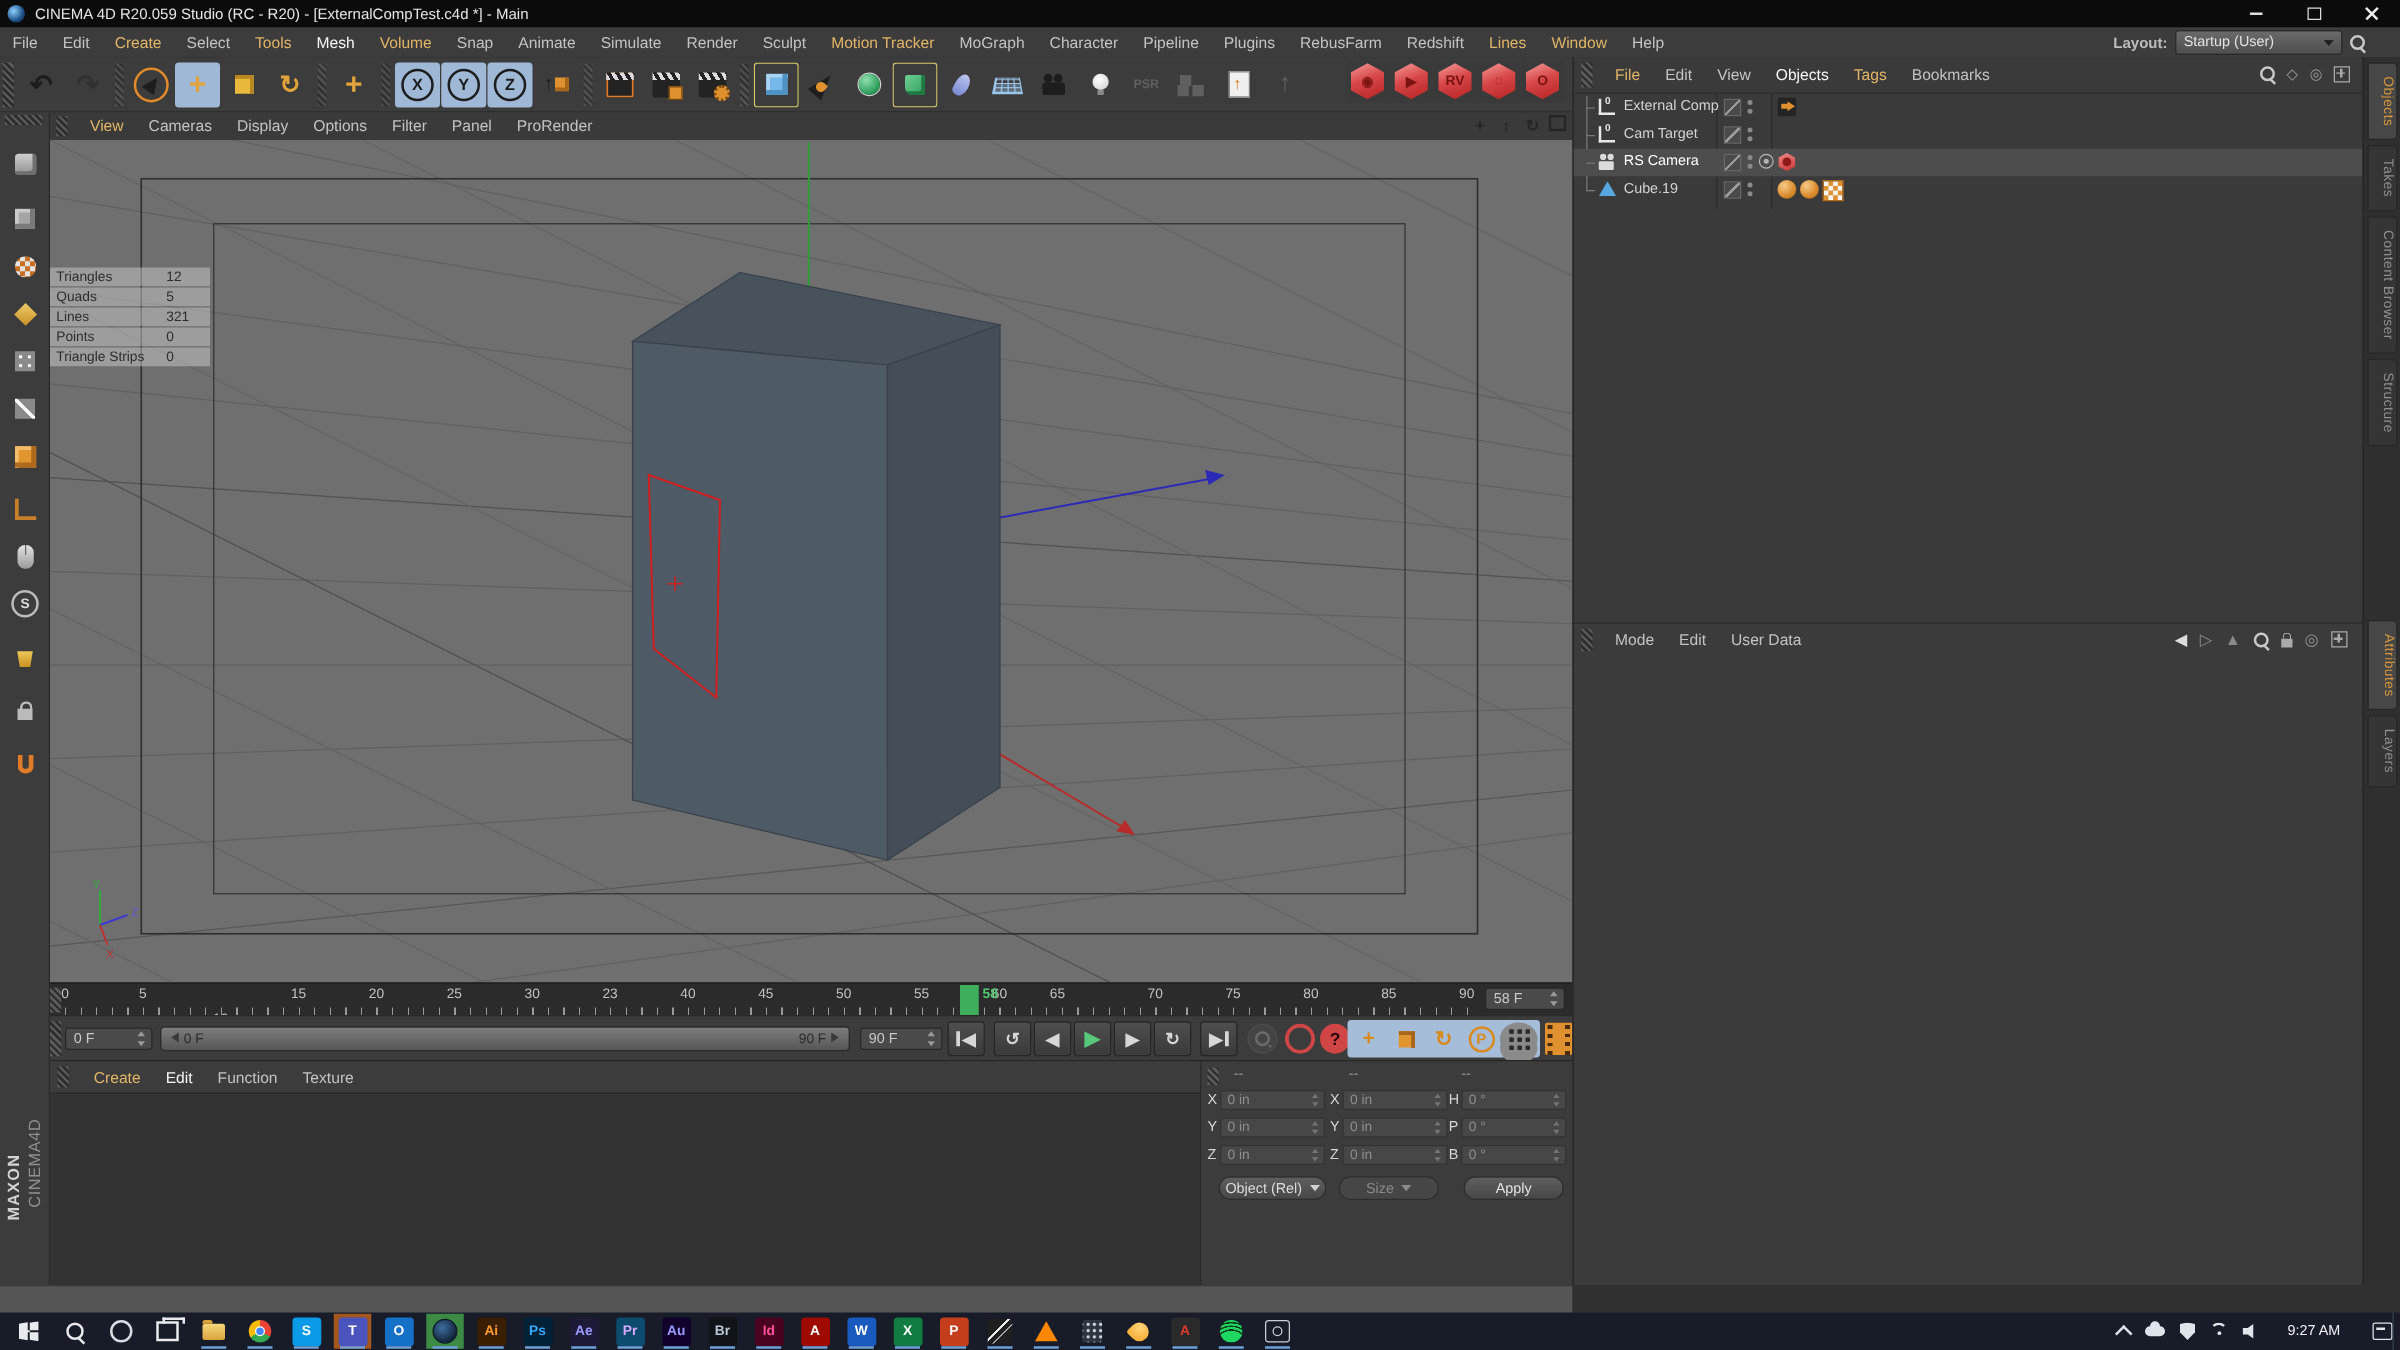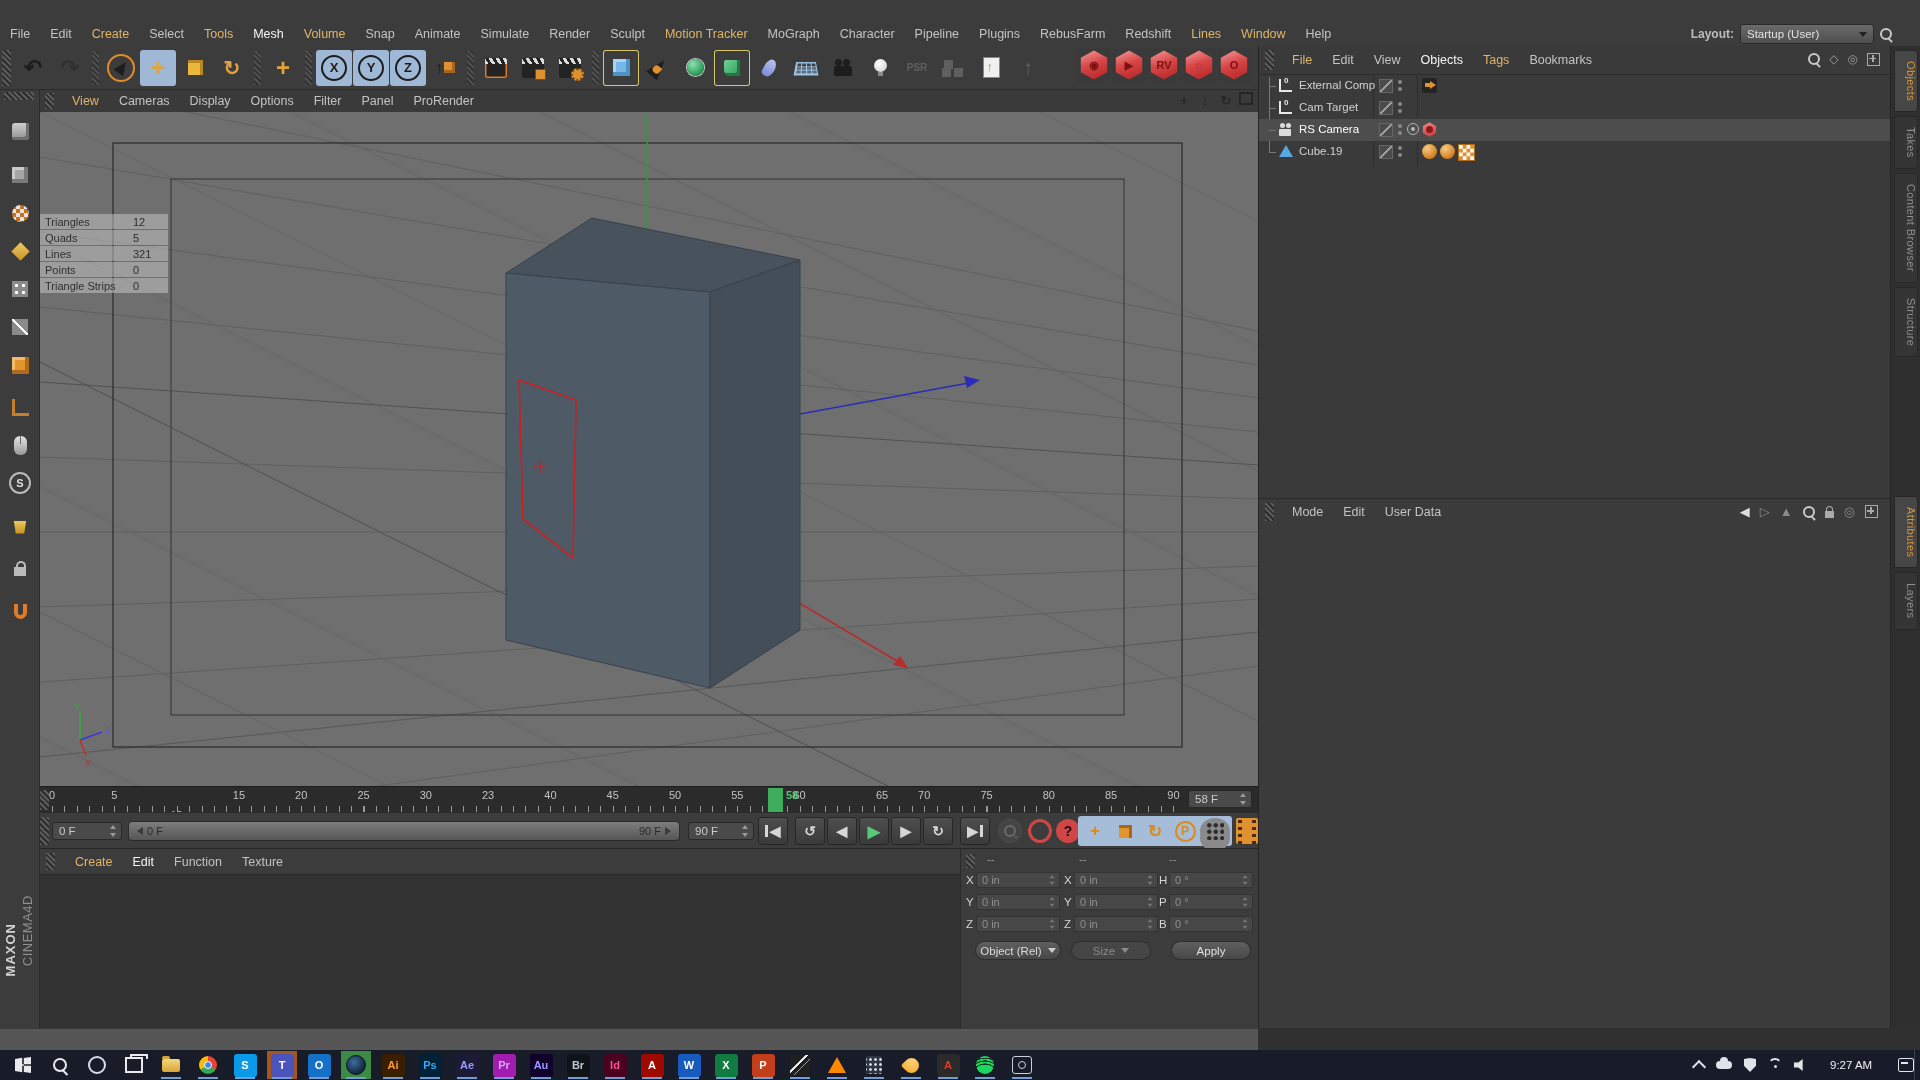--- a/index.html
+++ b/index.html
@@ -248,20 +248,29 @@
   #tray-time{color:#eef1f5;font-size:11.5px;margin-left:10px;}
   .actionico{width:14px;height:12px;border:1.5px solid #dfe3ea;border-radius:2px;margin-left:14px;position:relative;}
   .actionico::after{content:"";position:absolute;left:2px;top:3px;width:7px;height:1.5px;background:#dfe3ea;}
   #showdesk{position:absolute;right:0;top:0;width:5px;height:30px;border-left:1px solid #3a4050;}
 </style>
 </head>
 <body>
 
 <div id="screen">
 
+  <div id="titlebar" class="abs">
+    <span id="c4d-logo"></span>
+    <span id="title-text">CINEMA 4D R20.059 Studio (RC - R20) - [ExternalCompTest.c4d *] - Main</span>
+    <div id="winbtns">
+      <span class="wbtn w-min"></span>
+      <span class="wbtn w-max"></span>
+      <span class="wbtn w-close"></span>
+    </div>
+  </div>
 
   <div id="menubar" class="abs">
     <div id="menubar-items" style="display:flex;">
         <span class="mi c-g">File</span>
         <span class="mi c-g">Edit</span>
         <span class="mi c-y">Create</span>
         <span class="mi c-g">Select</span>
         <span class="mi c-y">Tools</span>
         <span class="mi c-w">Mesh</span>
         <span class="mi c-y">Volume</span>
@@ -529,21 +538,21 @@
         <span class="tick" style="left: 198.9px;">15</span>
         <span class="tick" style="left: 261.2px;">20</span>
         <span class="tick" style="left: 323.5px;">25</span>
         <span class="tick" style="left: 385.8px;">30</span>
         <span class="tick" style="left: 448.1px;">23</span>
         <span class="tick" style="left: 510.4px;">40</span>
         <span class="tick" style="left: 572.7px;">45</span>
         <span class="tick" style="left: 635px;">50</span>
         <span class="tick" style="left: 697.3px;">55</span>
         <span class="tick" style="left: 759.6px;">60</span>
-        <span class="tick" style="left: 842px;">65</span>
+        <span class="tick" style="left: 806px;">65</span>
         <span class="tick" style="left: 884.2px;">70</span>
         <span class="tick" style="left: 946.5px;">75</span>
         <span class="tick" style="left: 1008.8px;">80</span>
         <span class="tick" style="left: 1071.1px;">85</span>
         <span class="tick" style="left: 1133.4px;">90</span>
       </div>
     <div id="minor-ticks"></div>
     <div id="playhead"></div>
     <span id="playhead-label">58</span>
     <div id="cur-frame" class="spinbox">
@@ -824,21 +833,21 @@
         </div>
         <div class="tcell" style="left: 415px;">
           <span class="tile" style="background: rgb(0, 33, 54); color: rgb(53, 168, 255);">Ps</span>
           <span class="ul"></span>
         </div>
         <div class="tcell" style="left: 452px;">
           <span class="tile" style="background: rgb(29, 26, 56); color: rgb(157, 155, 255);">Ae</span>
           <span class="ul"></span>
         </div>
         <div class="tcell" style="left: 489px;">
-          <span class="tile" style="background: #a21caf; color: rgb(216, 169, 255);">Pr</span>
+          <span class="tile" style="background: #0c4a6e; color: rgb(216, 169, 255);">Pr</span>
           <span class="ul"></span>
         </div>
         <div class="tcell" style="left: 526px;">
           <span class="tile" style="background: rgb(16, 0, 43); color: rgb(153, 153, 255);">Au</span>
           <span class="ul"></span>
         </div>
         <div class="tcell" style="left: 563px;">
           <span class="tile" style="background: rgb(16, 19, 24); color: rgb(185, 199, 212);">Br</span>
           <span class="ul"></span>
         </div>

